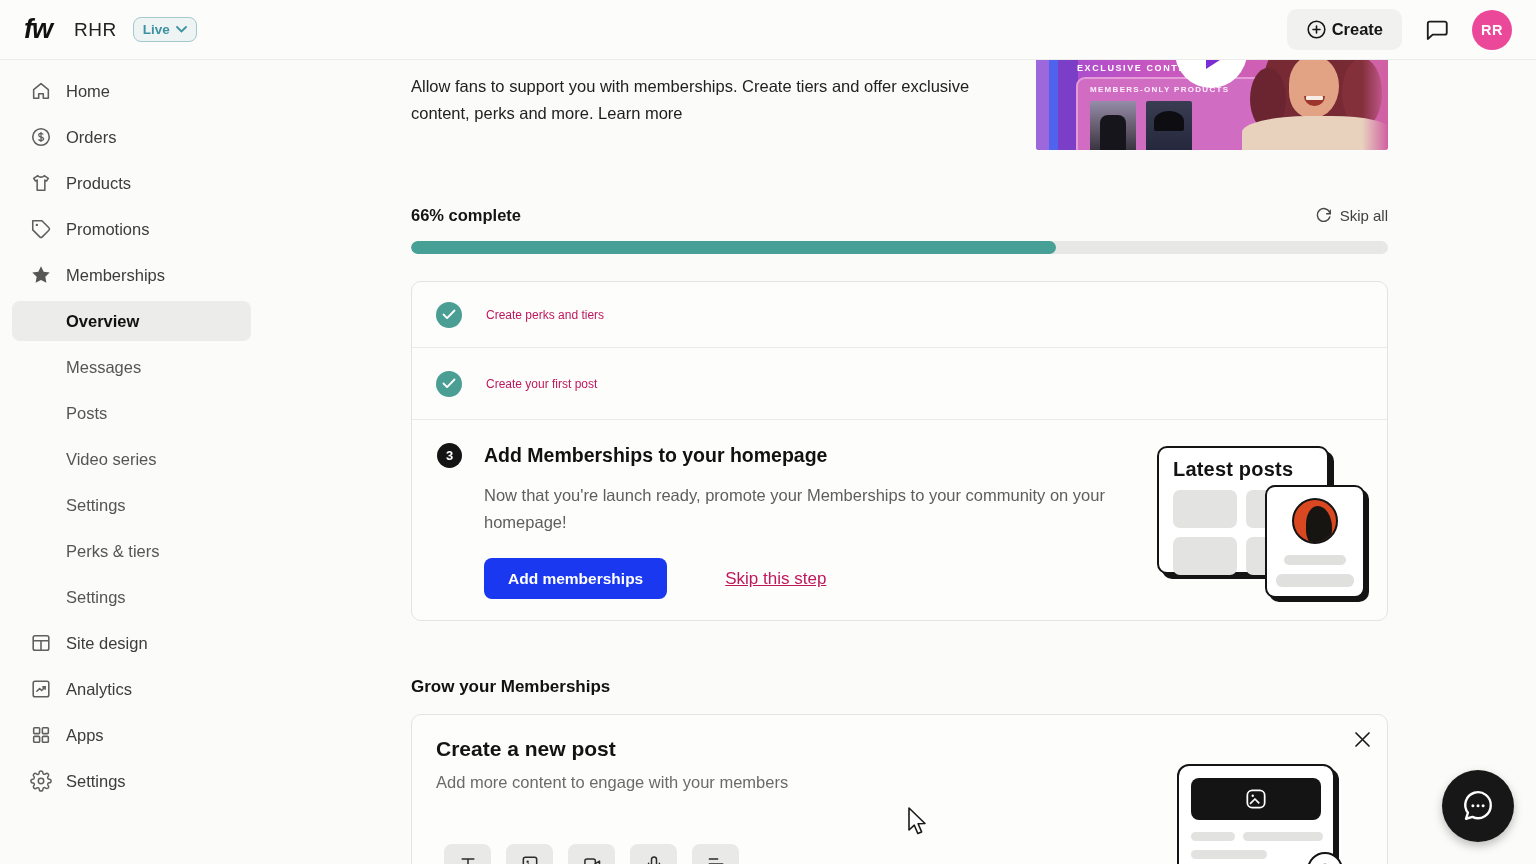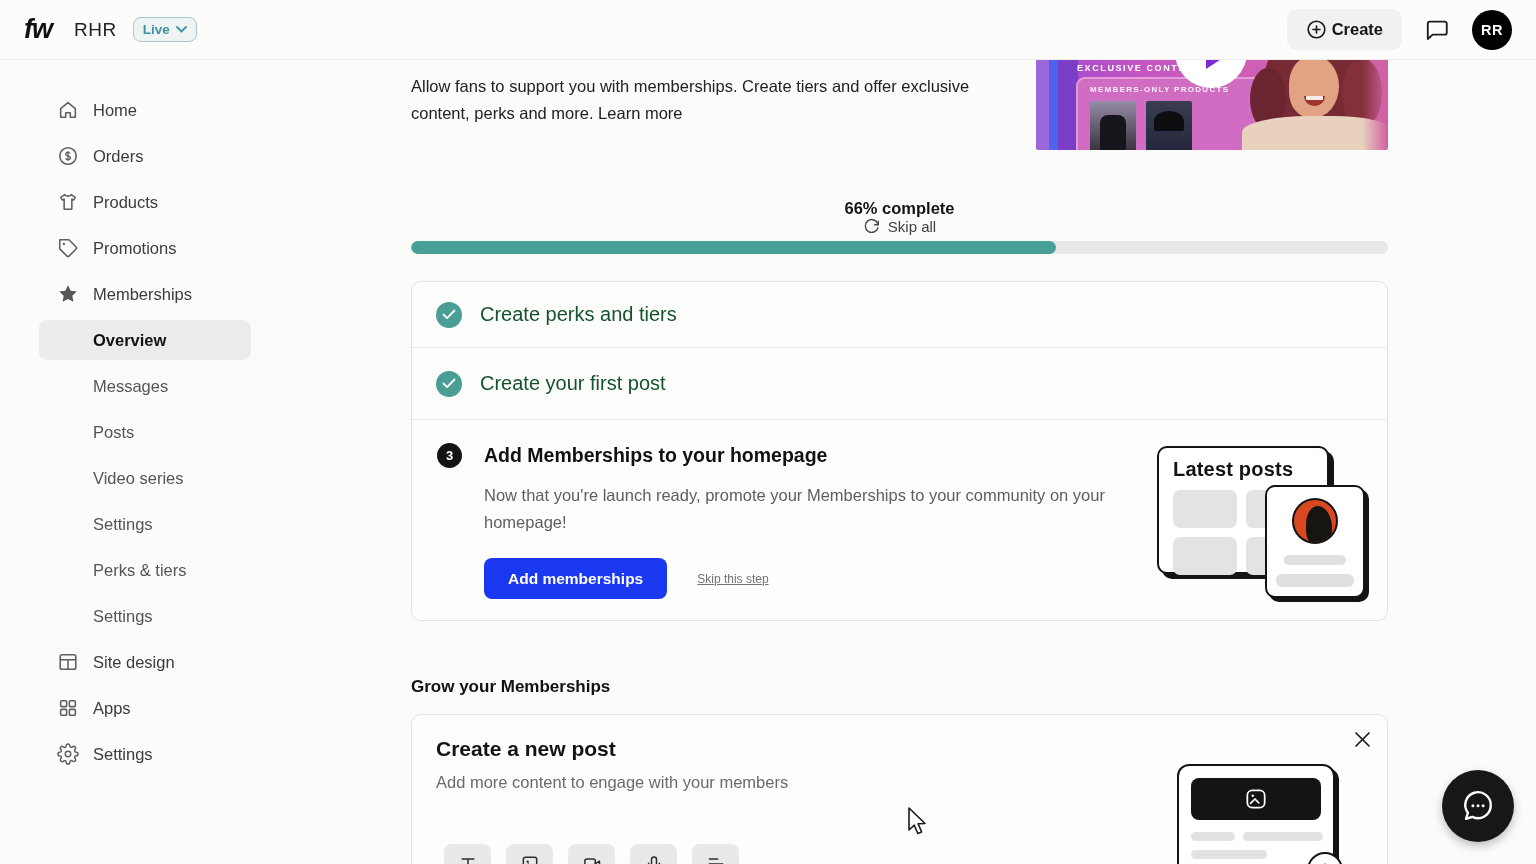--- a/index.html
+++ b/index.html
@@ -18,26 +18,26 @@
     display:flex; align-items:center; padding:0 24px; z-index:20; }
   .logo { font-style:italic; font-weight:800; font-size:27px; letter-spacing:-1px; color:#111; }
   .store-name { margin-left:22px; font-size:19px; font-weight:500; letter-spacing:.5px; color:#222; }
   .live-badge { margin-left:16px; display:flex; align-items:center; gap:6px;
     background:#eef3f3; border:1px solid #a3c9cf; border-radius:8px;
     padding:4px 9px; color:#3e93a3; font-size:13.5px; font-weight:700; cursor:pointer; }
   .header-right { margin-left:auto; display:flex; align-items:center; gap:22px; }
   .create-btn { display:flex; align-items:center; gap:5px; background:#f1f1ef;
     border:none; border-radius:10px; height:41px; padding:0 19px;
     font-family:inherit; font-size:16.5px; font-weight:700; color:#161616; cursor:pointer; }
-  .avatar { width:40px; height:40px; border-radius:50%; background:#000000;
+  .avatar { width:40px; height:40px; border-radius:50%; background:#ec4899;
     color:#fff; font-size:14.5px; font-weight:700; display:flex; align-items:center;
     justify-content:center; letter-spacing:.5px; cursor:pointer; }
 
   
-  .sidebar { position:absolute; top:74px; left:0; width:260px; padding-top:13px;padding-left:27px; }
+  .sidebar { position:absolute; top:55px; left:0; width:260px; padding-top:13px; }
   .side-item { height:46px; display:flex; align-items:center; padding-left:30px;
     font-size:16.5px; color:#3c3c3c; cursor:pointer; }
   .side-item .ic { width:22px; height:22px; margin-right:14px; color:#5f5f5f; }
   .sub-item { height:46px; display:flex; align-items:center; padding-left:66px;
     font-size:16.5px; color:#555; cursor:pointer; }
   .sub-item.active { margin:0 9px 0 12px; padding-left:54px; height:40px; margin-top:3px; margin-bottom:3px;
     background:#ececea; border-radius:8px; color:#111; font-weight:600; }
 
   
   .intro { position:absolute; left:411px; top:73px; width:560px;
@@ -80,48 +80,48 @@
   .banner .smile { position:absolute; left:268px; top:36px; width:21px; height:10px;
     background:#9c352b; border-radius:0 0 12px 12px; }
   .banner .teeth { position:absolute; left:270px; top:36px; width:17px; height:4px;
     background:#f6ede7; border-radius:1px; }
   .banner .sweater { position:absolute; left:206px; top:56px; width:150px; height:36px;
     background:#e8d2be; border-radius:45% 40% 0 0; }
   .banner .rightglow { position:absolute; right:0; top:0; width:26px; height:100%;
     background:linear-gradient(90deg,rgba(210,95,160,0),#d060a2); }
 
   
-  .progress-row { position:absolute; left:411px; top:199px; width:977px;
-    display:flex; align-items:center; justify-content:space-between;flex-direction:column; }
+  .progress-row { position:absolute; left:411px; top:206px; width:977px;
+    display:flex; justify-content:space-between; }
   .progress-label { font-size:16.5px; font-weight:700; color:#141414; }
   .skip-all { display:flex; align-items:center; gap:8px; font-size:15px; color:#404040; cursor:pointer; }
   .progress-track { position:absolute; left:411px; top:241px; width:977px; height:13px;
     background:#e7e7e5; border-radius:7px; overflow:hidden; }
   .progress-fill { height:100%; background:#47a095; border-radius:7px; }
 
   
   .checklist { position:absolute; left:411px; top:281px; width:977px; height:340px;
     background:#fdfdfc; border:1px solid #e3e3e1; border-radius:10px; }
   .check-row { height:66px; display:flex; align-items:center; padding-left:24px;
     border-bottom:1px solid #eaeae8; }
   .check-row.r2 { height:72px; }
   .check-circle { width:26px; height:26px; border-radius:50%; background:#4a9e94;
     display:flex; align-items:center; justify-content:center; flex:0 0 auto; }
-  .check-label { margin-left:18px; font-size:20px; color:#14532d; }
+  .check-label { margin-left:24px; font-size:12px; color:#be185d; }
   .step-row { position:relative; height:200px; }
   .step-num { position:absolute; left:25px; top:23px; width:25px; height:25px; border-radius:50%;
     background:#141414; color:#fff; font-size:13px; font-weight:700;
     display:flex; align-items:center; justify-content:center; }
   .step-title { position:absolute; left:72px; top:24px; font-size:19.5px; font-weight:700; color:#111; }
   .step-desc { position:absolute; left:72px; top:62px; width:660px;
     font-size:16.5px; line-height:27px; color:#5e5e5e; }
   .step-actions { position:absolute; left:72px; top:138px; display:flex; align-items:center; gap:30px; }
   .btn-primary { background:#1a38f0; color:#fff; border:none; border-radius:8px; height:41px;
     padding:0 24px; font-family:inherit; font-size:15.5px; font-weight:700; cursor:pointer; }
-  .link-skip { font-size:12px; color:#737373; text-decoration:underline; cursor:pointer; }
+  .link-skip { font-size:17px; color:#be185d; text-decoration:underline; cursor:pointer;margin-left:28px; }
 
   
   .illus1 { position:absolute; right:22px; top:24px; width:208px; height:156px; }
   .ill-card1 { position:absolute; left:0; top:2px; width:172px; height:128px; background:#fff;
     border:2px solid #141414; border-radius:10px; box-shadow:5px 5px 0 #141414; padding:10px 14px; }
   .ill-title { font-size:20px; font-weight:800; color:#131313; letter-spacing:.2px; }
   .ill-grid { margin-top:9px; display:grid; grid-template-columns:64px 64px; grid-auto-rows:38px; gap:9px; }
   .ill-grid div { background:#e3e3e1; border-radius:7px; }
   .ill-card2 { position:absolute; right:0; top:41px; width:100px; height:113px; background:#fff;
     border:2px solid #141414; border-radius:10px; box-shadow:4px 4px 0 #141414;
@@ -246,20 +246,28 @@
   <div class="sub-item">
     <span>Settings</span>
   </div>
 
   <div class="side-item">
     <svg class="ic" viewBox="0 0 24 24" fill="none" stroke="currentColor" stroke-width="1.7" stroke-linejoin="round">
         <rect x="3.5" y="4" width="17" height="16" rx="2"></rect>
         <path d="M3.5 9.5h17M12 9.5V20"></path>
       </svg>
     <span>Site design</span>
+  </div>
+  <div class="side-item">
+    <svg class="ic" viewBox="0 0 24 24" fill="none" stroke="currentColor" stroke-width="1.7" stroke-linejoin="round">
+        <rect x="3.5" y="3.5" width="17" height="17" rx="2"></rect>
+        <path d="M7.5 14.5l3-3 2.2 2.2 3.8-4" stroke-linecap="round"></path>
+        <path d="M16.5 12.2V9.7h-2.5" stroke-linecap="round"></path>
+      </svg>
+    <span>Analytics</span>
   </div>
   <div class="side-item">
     <svg class="ic" viewBox="0 0 24 24" fill="none" stroke="currentColor" stroke-width="1.7">
         <rect x="4" y="4" width="6.5" height="6.5" rx="1"></rect>
         <rect x="13.5" y="4" width="6.5" height="6.5" rx="1"></rect>
         <rect x="4" y="13.5" width="6.5" height="6.5" rx="1"></rect>
         <rect x="13.5" y="13.5" width="6.5" height="6.5" rx="1"></rect>
       </svg>
     <span>Apps</span>
   </div>

